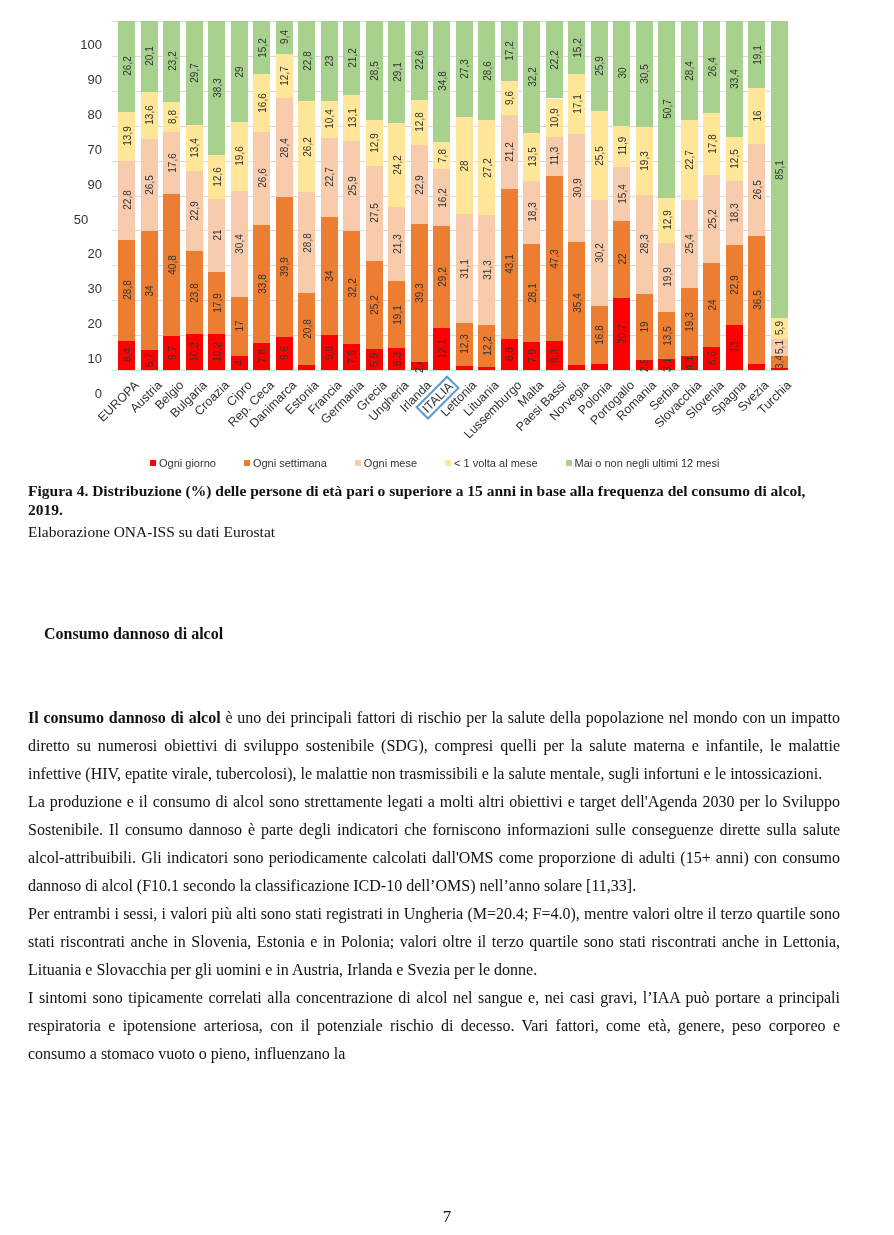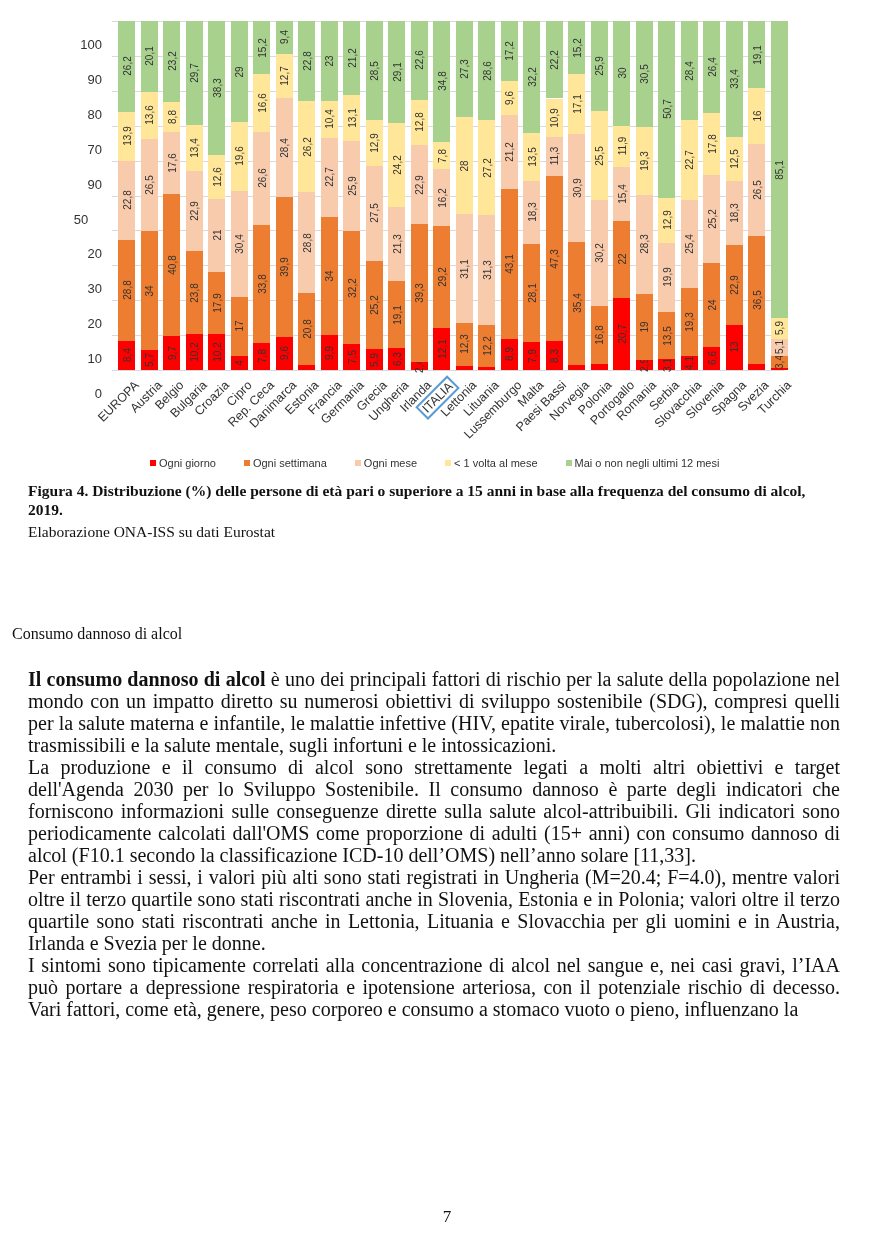--- a/index.html
+++ b/index.html
@@ -11,22 +11,22 @@
   .seg{position:absolute;left:0;width:100%;}
   .seg span{position:absolute;left:50%;top:50%;transform:translate(-50%,-50%) rotate(-90deg);font-family:"Liberation Sans",sans-serif;font-size:10px;color:#333;white-space:nowrap;}
   .xlabel{position:absolute;font-family:"Liberation Sans",sans-serif;font-size:12.5px;color:#333;transform-origin:right top;transform:rotate(-45deg);white-space:nowrap;text-align:right;}
   .xlabel.hl{outline:2px solid #5b9bd5;padding:0 2px;}
   #legend{position:absolute;top:457px;left:150px;width:620px;display:flex;gap:28px;font-family:"Liberation Sans",sans-serif;font-size:11px;color:#333;}
   .lg{display:flex;align-items:center;gap:3px;}
   .lg i{display:inline-block;width:6px;height:6px;}
   .caption{position:absolute;left:28px;width:812px;font-size:15.5px;line-height:19px;}
   .caption b{font-weight:bold;}
   .source{position:absolute;left:28px;top:523px;font-size:15.5px;}
-  .heading{position:absolute;left:12px;top:625px;font-size:16px;font-weight:normal;}
-  .body-text{position:absolute;left:28px;top:668px;width:812px;font-size:20px;line-height:22px;text-align:justify;}
+  .heading{position:absolute;left:44px;top:625px;font-size:16px;font-weight:bold;}
+  .body-text{position:absolute;left:28px;top:704px;width:812px;font-size:16px;line-height:28px;text-align:justify;}
   .body-text p{margin:0;}
   .pageno{position:absolute;left:0;width:894px;top:1207px;text-align:center;font-size:17px;}
 </style>
 </head>
 <body>
 
 <div id="chart">
   <div id="yaxis">
       <div class="ytick" style="top: 362px;">0</div>
       <div class="gridline" style="top: 370px;"></div>
@@ -607,16 +607,16 @@
 
 <div class="caption" style="top:481px;"><b>Figura 4. Distribuzione (%) delle persone di età pari o superiore a 15 anni in base alla frequenza del consumo di alcol, 2019.</b></div>
 <div class="source">Elaborazione ONA-ISS su dati Eurostat</div>
 
 <div class="heading">Consumo dannoso di alcol</div>
 
 <div class="body-text">
   <p><b>Il consumo dannoso di alcol</b><span> è uno dei principali fattori di rischio per la salute della popolazione nel mondo con un impatto diretto su numerosi obiettivi di sviluppo sostenibile (SDG), compresi quelli per la salute materna e infantile, le malattie infettive (HIV, epatite virale, tubercolosi), le malattie non trasmissibili e la salute mentale, sugli infortuni e le intossicazioni.</span></p>
   <p>La produzione e il consumo di alcol sono strettamente legati a molti altri obiettivi e target dell'Agenda 2030 per lo Sviluppo Sostenibile. Il consumo dannoso è parte degli indicatori che forniscono informazioni sulle conseguenze dirette sulla salute alcol-attribuibili. Gli indicatori sono periodicamente calcolati dall'OMS come proporzione di adulti (15+ anni) con consumo dannoso di alcol (F10.1 secondo la classificazione ICD-10 dell’OMS) nell’anno solare [11,33].</p>
   <p>Per entrambi i sessi, i valori più alti sono stati registrati in Ungheria (M=20.4; F=4.0), mentre valori oltre il terzo quartile sono stati riscontrati anche in Slovenia, Estonia e in Polonia; valori oltre il terzo quartile sono stati riscontrati anche in Lettonia, Lituania e Slovacchia per gli uomini e in Austria, Irlanda e Svezia per le donne.</p>
-  <p>I sintomi sono tipicamente correlati alla concentrazione di alcol nel sangue e, nei casi gravi, l’IAA può portare a depressione respiratoria e ipotensione arteriosa, con il potenziale rischio di decesso. Vari fattori, come età, genere, peso corporeo e consumo a stomaco vuoto o pieno, influenzano la</p>
+  <p>I sintomi sono tipicamente correlati alla concentrazione di alcol nel sangue e, nei casi gravi, l’IAA può portare a principali respiratoria e ipotensione arteriosa, con il potenziale rischio di decesso. Vari fattori, come età, genere, peso corporeo e consumo a stomaco vuoto o pieno, influenzano la</p>
 </div>
 
 <div class="pageno">7</div>
 
 </body></html>

